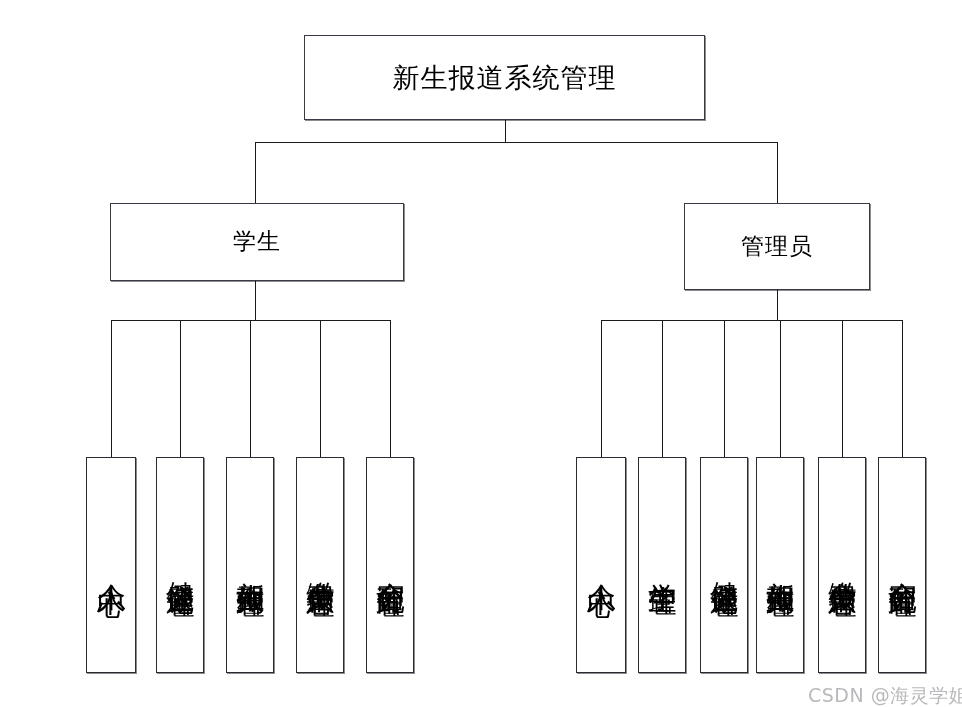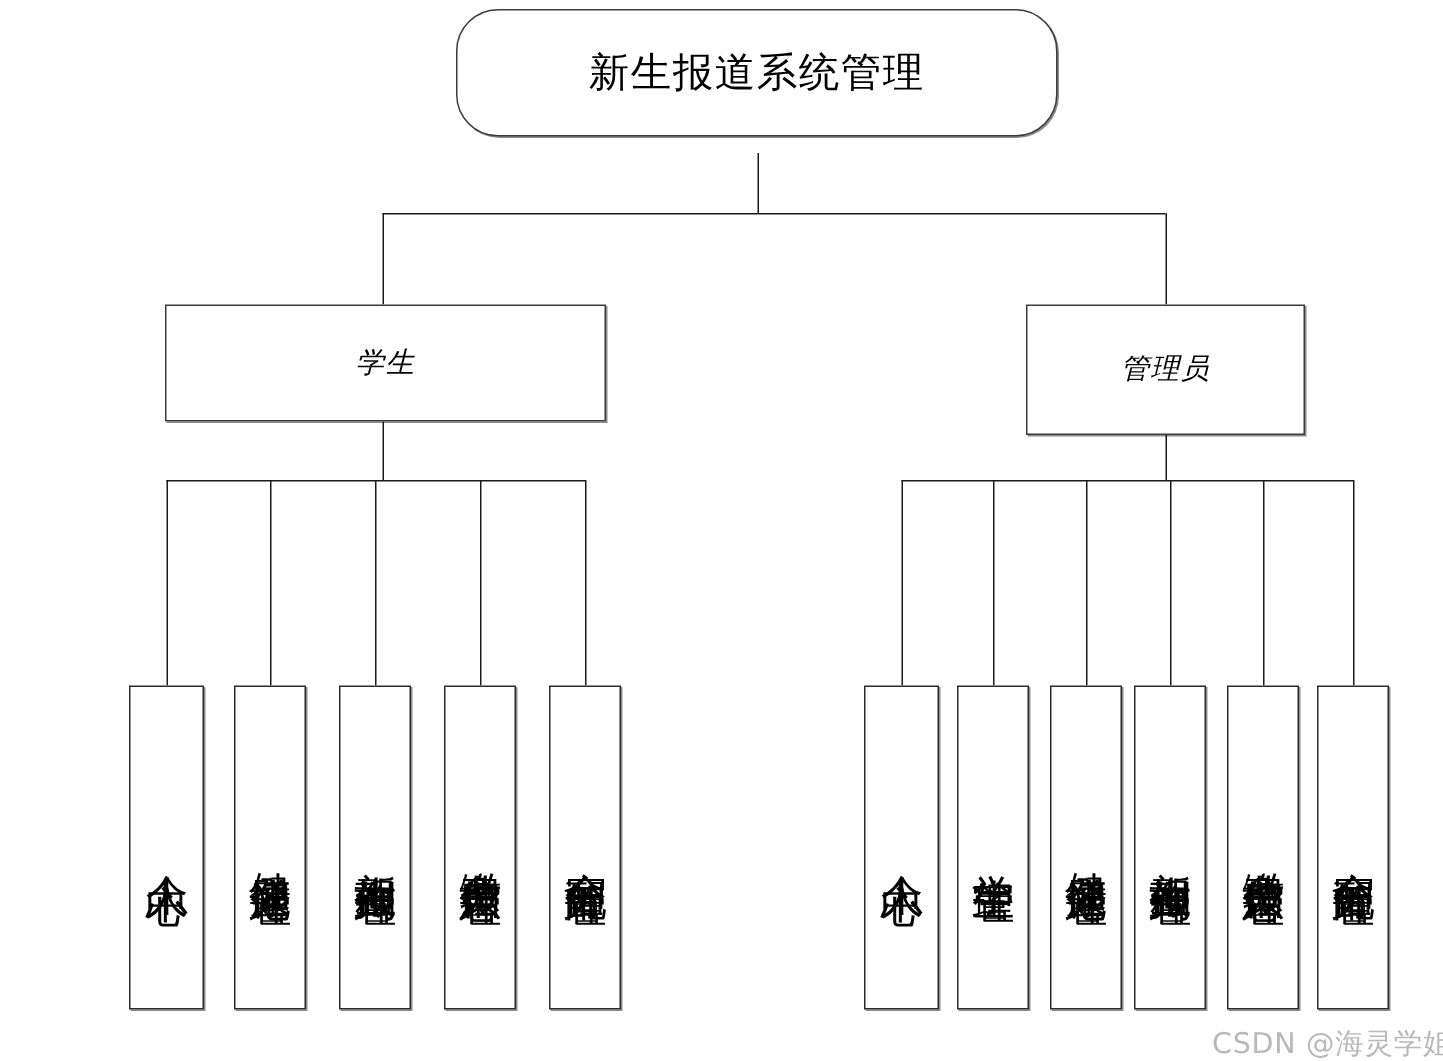--- a/index.html
+++ b/index.html
@@ -39,24 +39,23 @@
 
   
   .node.root .node-label {
     font-size: 27px;
     letter-spacing: 1px;
     line-height: 1.1;
   }
 
   
   .node.level2 .node-label {
-    font-size: 19px;
+    font-size: 23px;
     letter-spacing: 1px;
     line-height: 1.1;
-    font-style: italic;
   }
 
   
   .node.leaf {
     border: 1px solid #2a2a32;
     align-items: center;
     justify-content: center;
   }
   .node.leaf .node-label {
     writing-mode: vertical-rl;
@@ -106,21 +105,21 @@
       <div class="conn v" style="left: 777px; top: 281px; height: 39px;"></div>
       <div class="conn h" style="left: 601px; top: 320px; width: 301px;"></div>
       <div class="conn v" style="left: 601px; top: 320px; height: 137px;"></div>
       <div class="conn v" style="left: 662px; top: 320px; height: 137px;"></div>
       <div class="conn v" style="left: 724px; top: 320px; height: 137px;"></div>
       <div class="conn v" style="left: 780px; top: 320px; height: 137px;"></div>
       <div class="conn v" style="left: 842px; top: 320px; height: 137px;"></div>
       <div class="conn v" style="left: 902px; top: 320px; height: 137px;"></div>
     </div>
 
-  <div class="node root" id="root-node" style="left: 304px; top: 6px; width: 401px; height: 85px; border-radius: 28px;">
+  <div class="node root" id="root-node" style="left: 304px; top: 35px; width: 401px; height: 85px;">
     <span class="node-label">新生报道系统管理</span>
   </div>
 
   <div id="node-layer">
       <div class="node level2" style="left: 110px; top: 203px; width: 294px; height: 78px;">
         <span class="node-label">学生</span>
       </div>
       <div class="node leaf" style="left: 86px; top: 457px; width: 50px; height: 216px;">
         <span class="node-label">个人中心</span>
       </div>

